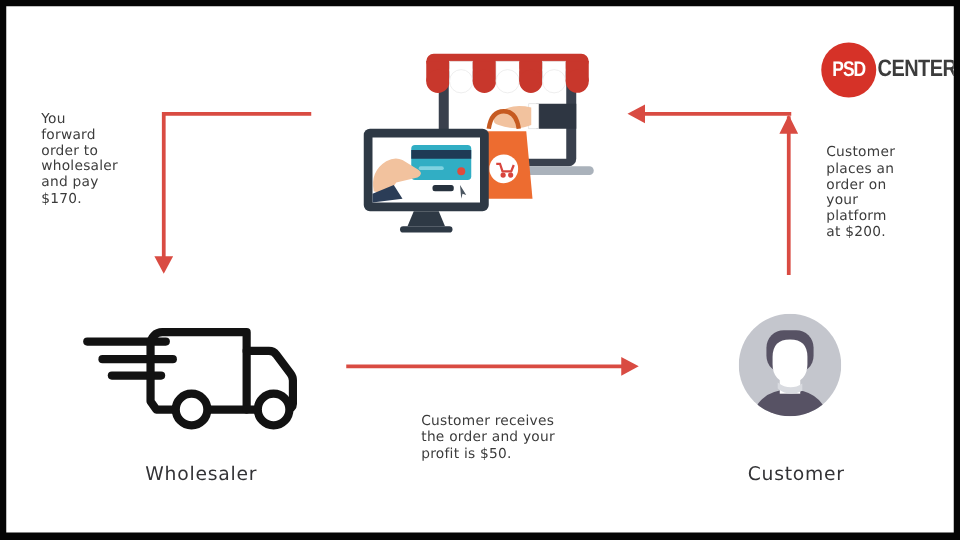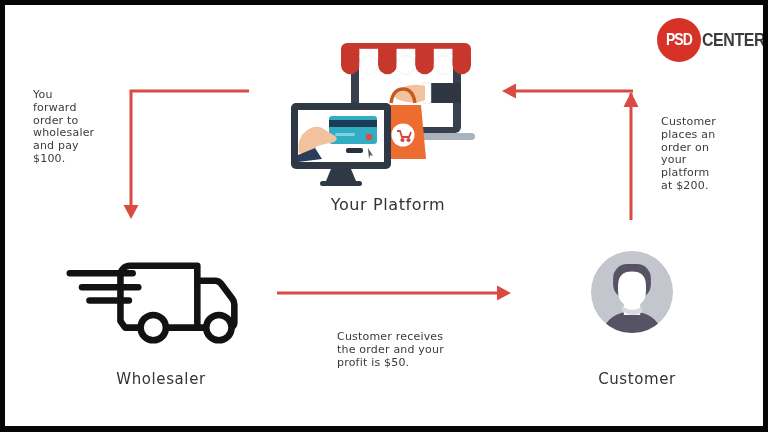--- a/index.html
+++ b/index.html
@@ -11,21 +11,21 @@
     background: #ffffff;
     border: 5px solid #050505;
     border-bottom-width: 6px;
     overflow: hidden;
     font-family: "DejaVu Sans", sans-serif;
     color: #3a3a3a;
   }
   .abs { position: absolute; }
 
   
-  .logo { left: 652px; top: 12px; width: 108px; height: 46px; display: flex; align-items: center; }
+  .logo { left: 652px; top: 28px; width: 108px; height: 46px; display: flex; align-items: center; }
   .logo-circle {
     width: 44px; height: 44px; border-radius: 50%;
     background: var(--logo-red);
     display: flex; align-items: center; justify-content: center;
     flex: 0 0 auto;
   }
   .logo-psd {
     color: #ffffff; font-weight: bold; font-size: 17px;
     font-family: "Liberation Sans", sans-serif;
     letter-spacing: -1px; transform: scaleX(0.82);
@@ -183,30 +183,29 @@
     <circle cx="50" cy="50" r="50" fill="#c4c6cd"></circle>
     <g clip-path="url(#avclip)">
       <path d="M12,102 q8,-28 38,-28 q30,0 38,28 z" fill="#575264"></path>
       <rect x="40" y="58" width="20" height="20" fill="#ffffff"></rect>
       <rect x="27" y="16" width="46" height="42" rx="17" fill="#575264"></rect>
       <path d="M50,25 q17,0 17,17 v7 q0,17 -17,19 q-17,-2 -17,-19 v-7 q0,-17 17,-17" fill="#ffffff"></path>
       <path d="M38,67 q12,9 24,1 l0,7 q-13,7 -24,-2 z" fill="#d9dbe0"></path>
     </g>
   </svg>
 
-  <div class="abs node-label label-platform">Your Platform</div>
   <div class="abs node-label label-wholesaler">Wholesaler</div>
   <div class="abs node-label label-customer">Customer</div>
 
   <div class="abs note note-left">You
 forward
 order to
 wholesaler
 and pay
-$100.</div>
+$170.</div>
   <div class="abs note note-right">Customer
 places an
 order on
 your
 platform
 at $200.</div>
   <div class="abs note note-middle">Customer receives
 the order and your
 profit is $50.</div>
 

